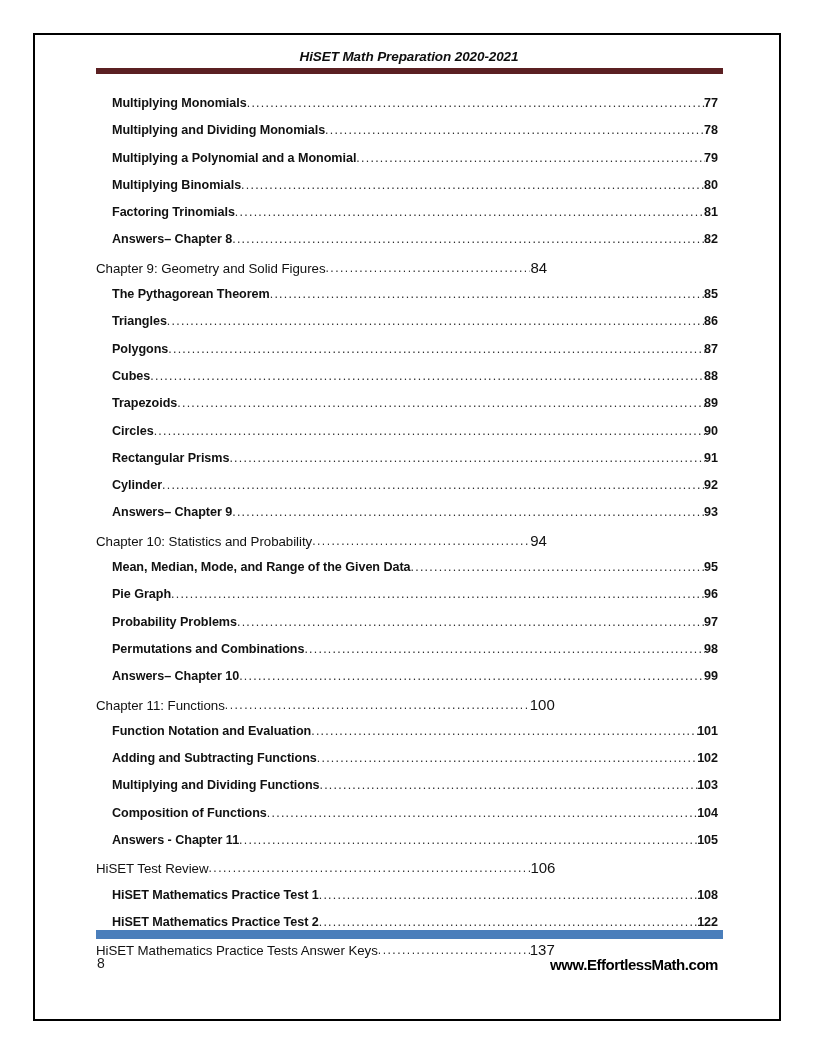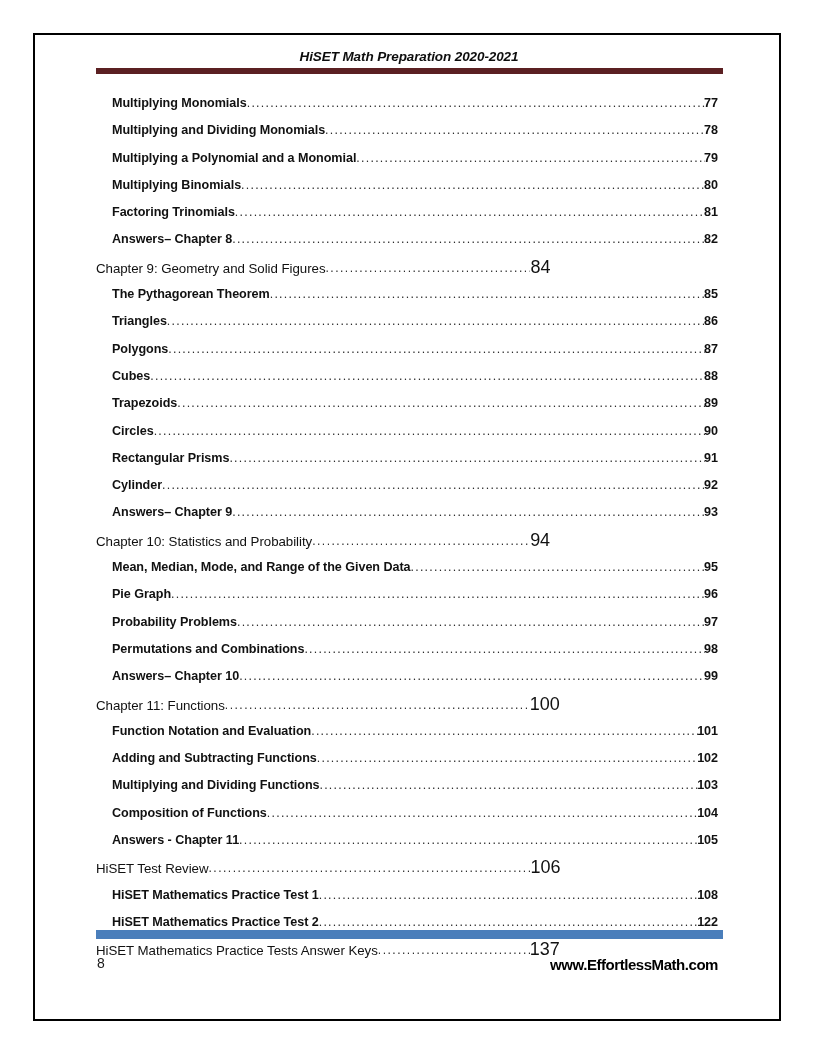--- a/index.html
+++ b/index.html
@@ -107,21 +107,21 @@
     color: #2b2b2b;
     letter-spacing: 1.25px;
     font-weight: normal;
     font-size: 12.4px;
   }
   .level1 .leader { letter-spacing: 1.45px; font-size: 12.2px; }
 
   
   .level1 .toc-page {
     font-weight: normal;
-    font-size: 18px;
+    font-size: 15px;
   }
 
   
   .level2 .leader-wrap {
     display: inline-block;
     overflow: hidden;
     white-space: nowrap;
     vertical-align: bottom;
     height: 27.3px;
   }

